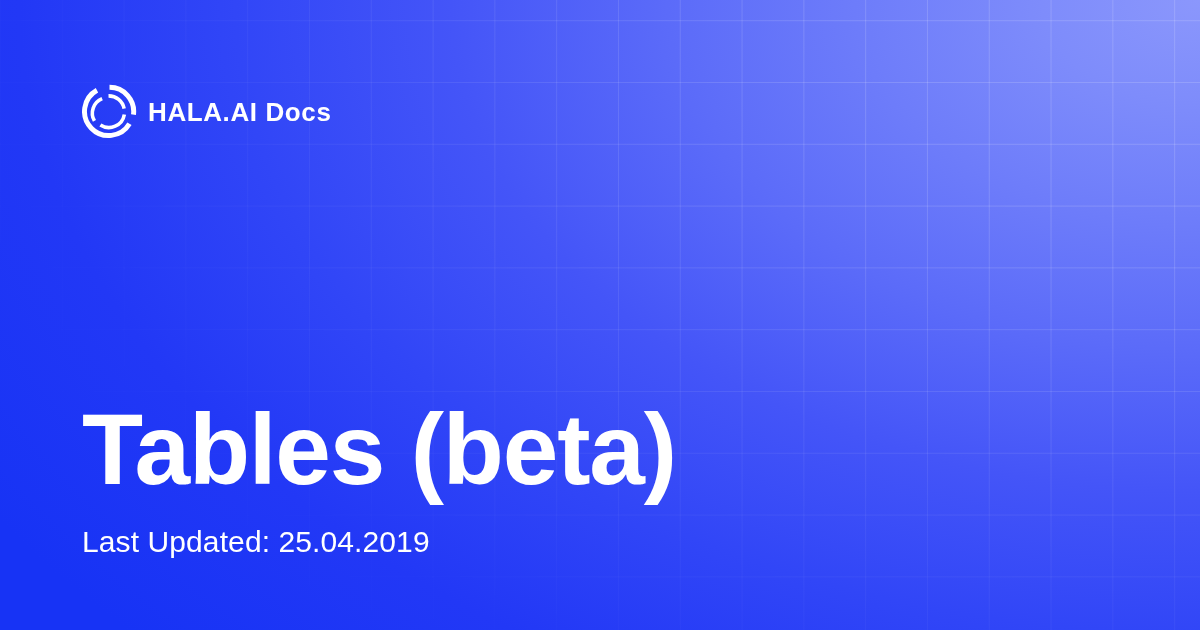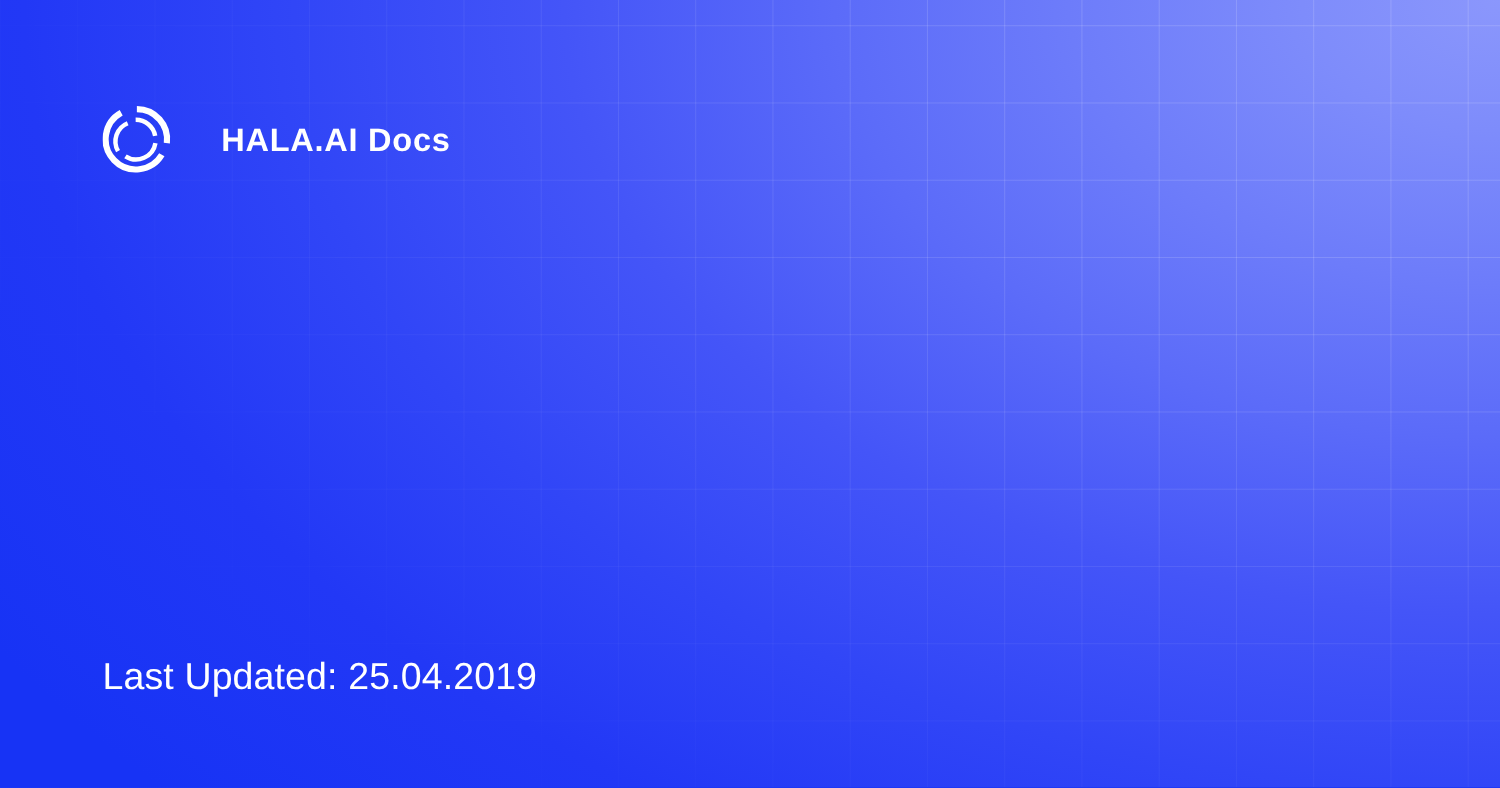--- a/index.html
+++ b/index.html
@@ -73,21 +73,20 @@
     flex: 0 0 auto;
   }
   .brand-name {
     color: #ffffff;
     font-size: 26px;
     font-weight: 700;
     letter-spacing: 0.6px;
     line-height: 1;
     white-space: nowrap;
     transform: translateY(1px);
-    margin-left: 29px;
   }
 
   
   .headline-block {
     position: absolute;
     left: 82px;
     bottom: 72px;
     width: 1000px;
   }
   .page-title {
@@ -125,16 +124,17 @@
 
         <path d="M 22.6 67.2 A 28.5 28.5 0 0 1 36.6 26.6" stroke-width="6.5"></path>
         <path d="M 48.2 21.6 A 28.5 28.5 0 0 1 76.6 44.8" stroke-width="6.5"></path>
         <path d="M 77.0 55.4 A 28.5 28.5 0 0 1 33.4 74.6" stroke-width="6.5"></path>
       </g>
     </svg>
     <span class="brand-name">HALA.AI Docs</span>
   </div>
 
   <div class="headline-block">
+    <h1 class="page-title">Tables (beta)</h1>
     <p class="page-subtitle">Last Updated: 25.04.2019</p>
   </div>
 
 </div>
 
 </body></html>

